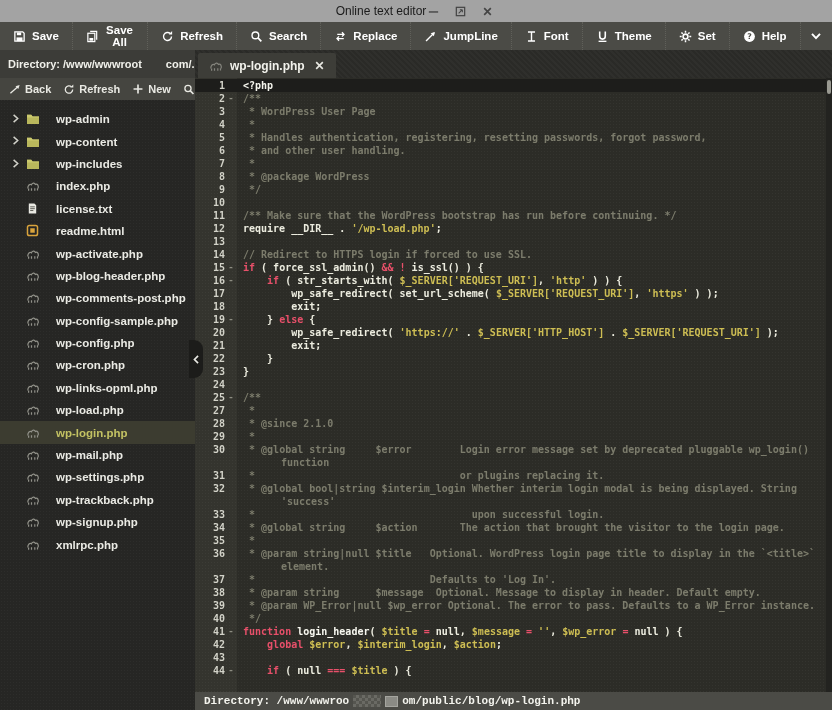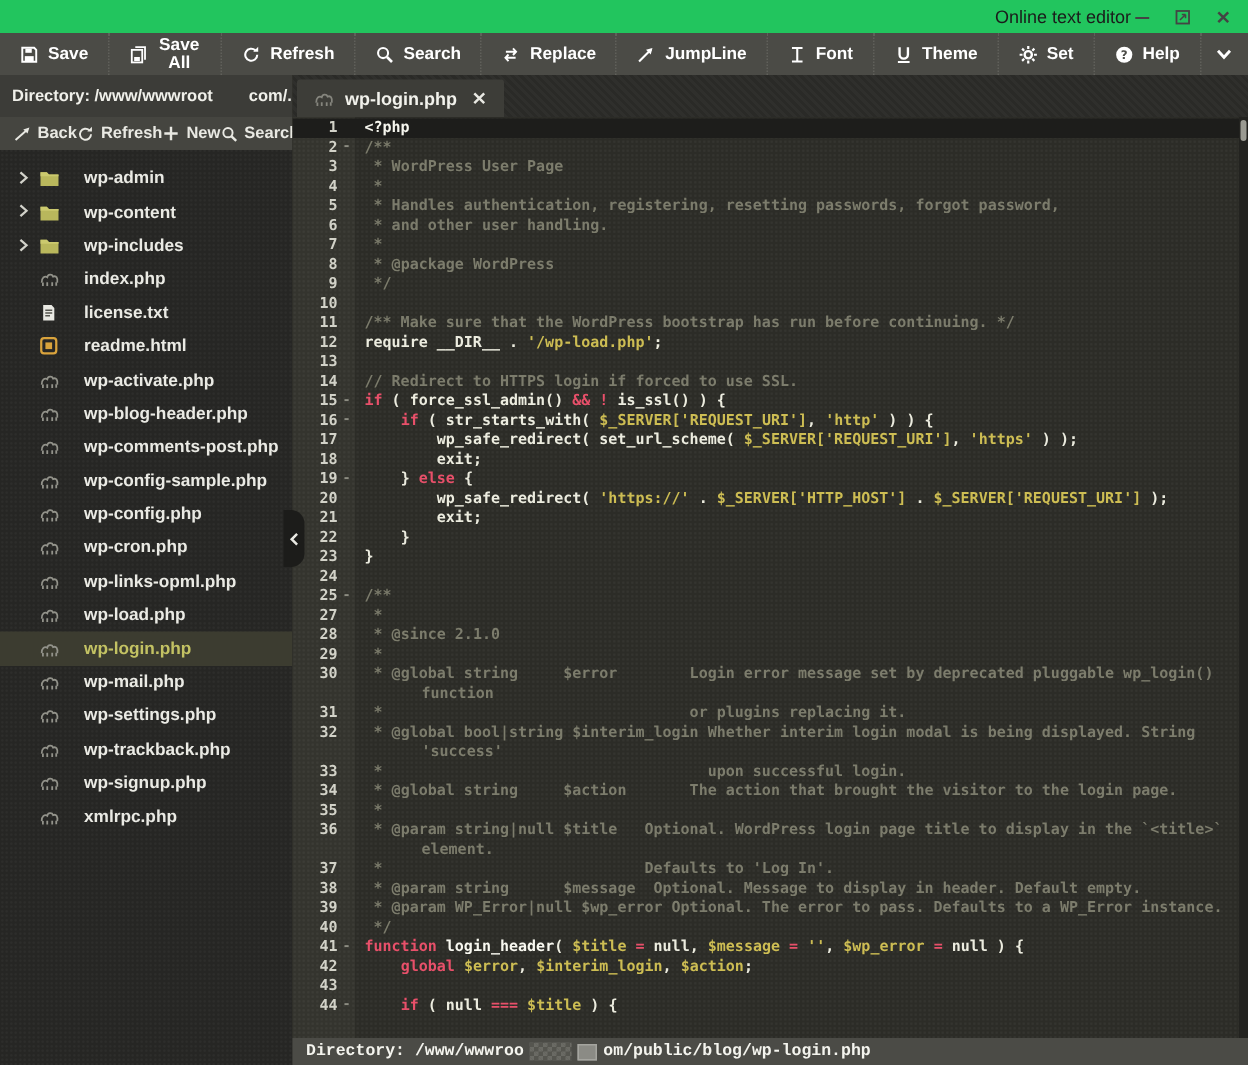--- a/index.html
+++ b/index.html
@@ -1,21 +1,21 @@
 <!DOCTYPE html>
 <html><head>
 <meta charset="utf-8">
 <style>
   * { margin:0; padding:0; box-sizing:border-box; }
   body { background:#2c2c27; font-family:"Liberation Sans", sans-serif; }
   .app { position:relative; width:832px; height:710px; overflow:hidden; background:#2c2c27; }
 
   
-  .titlebar { height:22px; background:#22c55e; display:flex; align-items:center;
-    justify-content:flex-end; padding:0 10px 0 8px; }
+  .titlebar { height:22px; background:#a3a3a3; display:flex; align-items:center;
+    justify-content:center; padding:0 10px 0 8px; }
   .titlebar .title { font-size:12px; color:#1b1b1b; }
   .win-controls { display:flex; gap:13px; color:#444; }
   .win-btn { width:14px; height:14px; display:inline-flex; align-items:center; justify-content:center; cursor:pointer; }
 
   
   .toolbar { height:28px; background:#4b4b46; display:flex; align-items:stretch; color:#fff; }
   .tb-items { display:flex; }
   .tb-item { display:flex; align-items:center; gap:6px; padding:0 13px; background:transparent;
     border:none; border-right:1px dotted #60605a; color:#fff; font-family:"Liberation Sans",sans-serif;
     font-size:11.5px; font-weight:700; cursor:pointer; }
@@ -40,21 +40,21 @@
   .tab-close { display:inline-flex; width:11px; height:11px; color:#e8e8e2; cursor:pointer; margin-left:2px; }
 
   
   .bodyrow { display:flex; height:632px; }
 
   
   .sidebar { width:195px; background-color:#262624;
     background-image: radial-gradient(rgba(255,255,255,.03) .8px, transparent .9px);
     background-size:3px 3px; display:flex; flex-direction:column; }
   .side-toolbar { height:22px; background:#454540; display:flex; align-items:center;
-    justify-content:space-between; padding:0 9px; }
+    justify-content:space-between; padding:0 9px;gap:12px; }
   .st-item { display:flex; align-items:center; gap:4px; background:none; border:none; color:#e9e9e3;
     font-family:"Liberation Sans",sans-serif; font-size:11px; font-weight:700; cursor:pointer; }
   .st-ic { display:inline-flex; width:12px; height:12px; }
   .tree { padding-top:8px; overflow:hidden; }
   .trow { position:relative; display:flex; align-items:center; gap:16px; height:22.4px;
     padding-left:26px; cursor:pointer; }
   .trow .chev { position:absolute; left:10px; top:5px; width:11px; height:11px; color:#d2d2ca; }
   .trow .fic { display:inline-flex; width:14px; height:14px; }
   .trow .flabel { font-size:11.5px; font-weight:700; color:#eaeae4; }
   .trow.selected { background:#3c3c30; }

